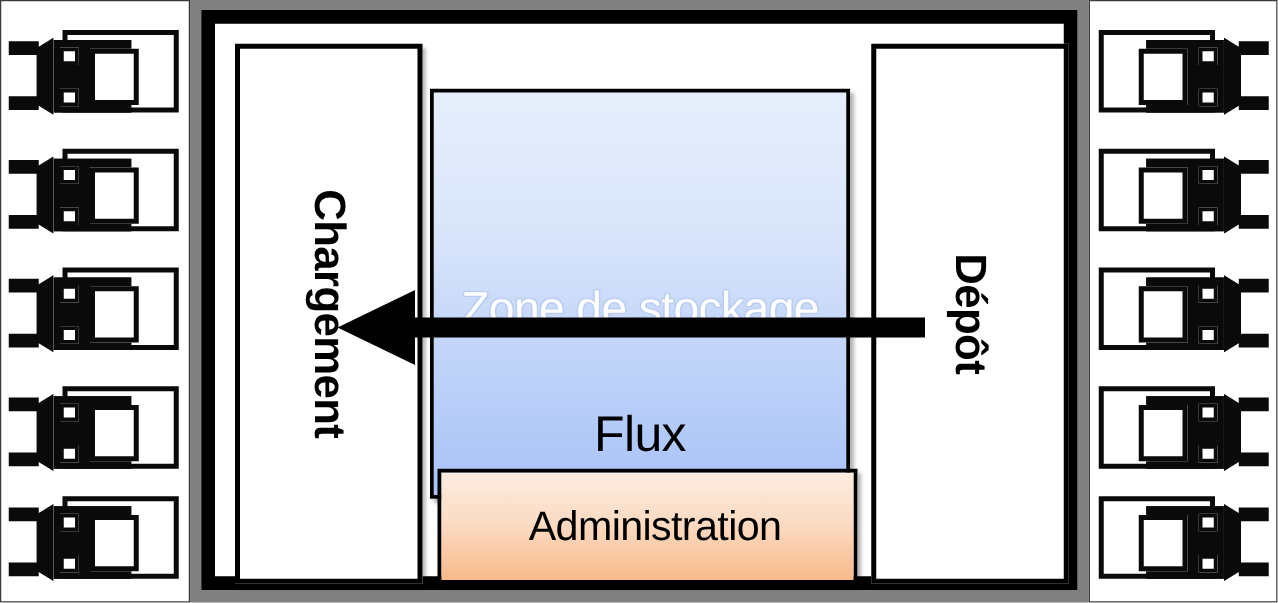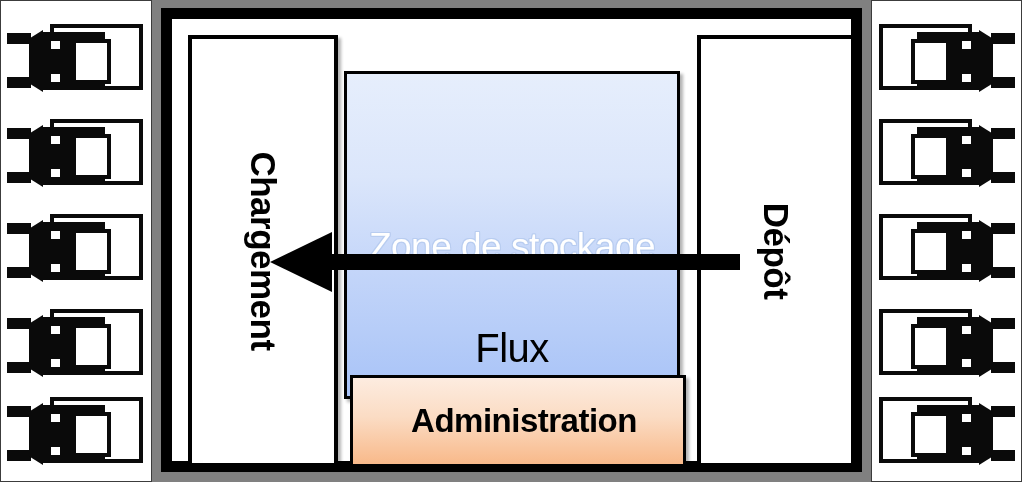--- a/index.html
+++ b/index.html
@@ -114,21 +114,21 @@
   #label-flux{
     position:absolute;left:0;right:0;top:252px;
     text-align:center;
     font-size:40px;font-weight:normal;color:#000000;
     letter-spacing:-0.5px;
   }
   #label-administration{
     position:absolute;left:12px;right:0;top:50%;
     transform:translateY(-50%);
     text-align:center;
-    font-size:33px;font-weight:bold;color:#000000;
+    font-size:33px;font-weight:normal;color:#000000;
     letter-spacing:-0.5px;
   }
 
   
   #flux-arrow{position:absolute;left:98px;top:213px;width:470px;height:60px;}
   #flux-shaft{position:absolute;left:48px;top:22px;width:422px;height:16px;background:#000000;}
   #flux-head{
     position:absolute;left:0;top:0;width:62px;height:60px;
     background:#000000;
     clip-path:polygon(0 50%,100% 0,100% 100%);

